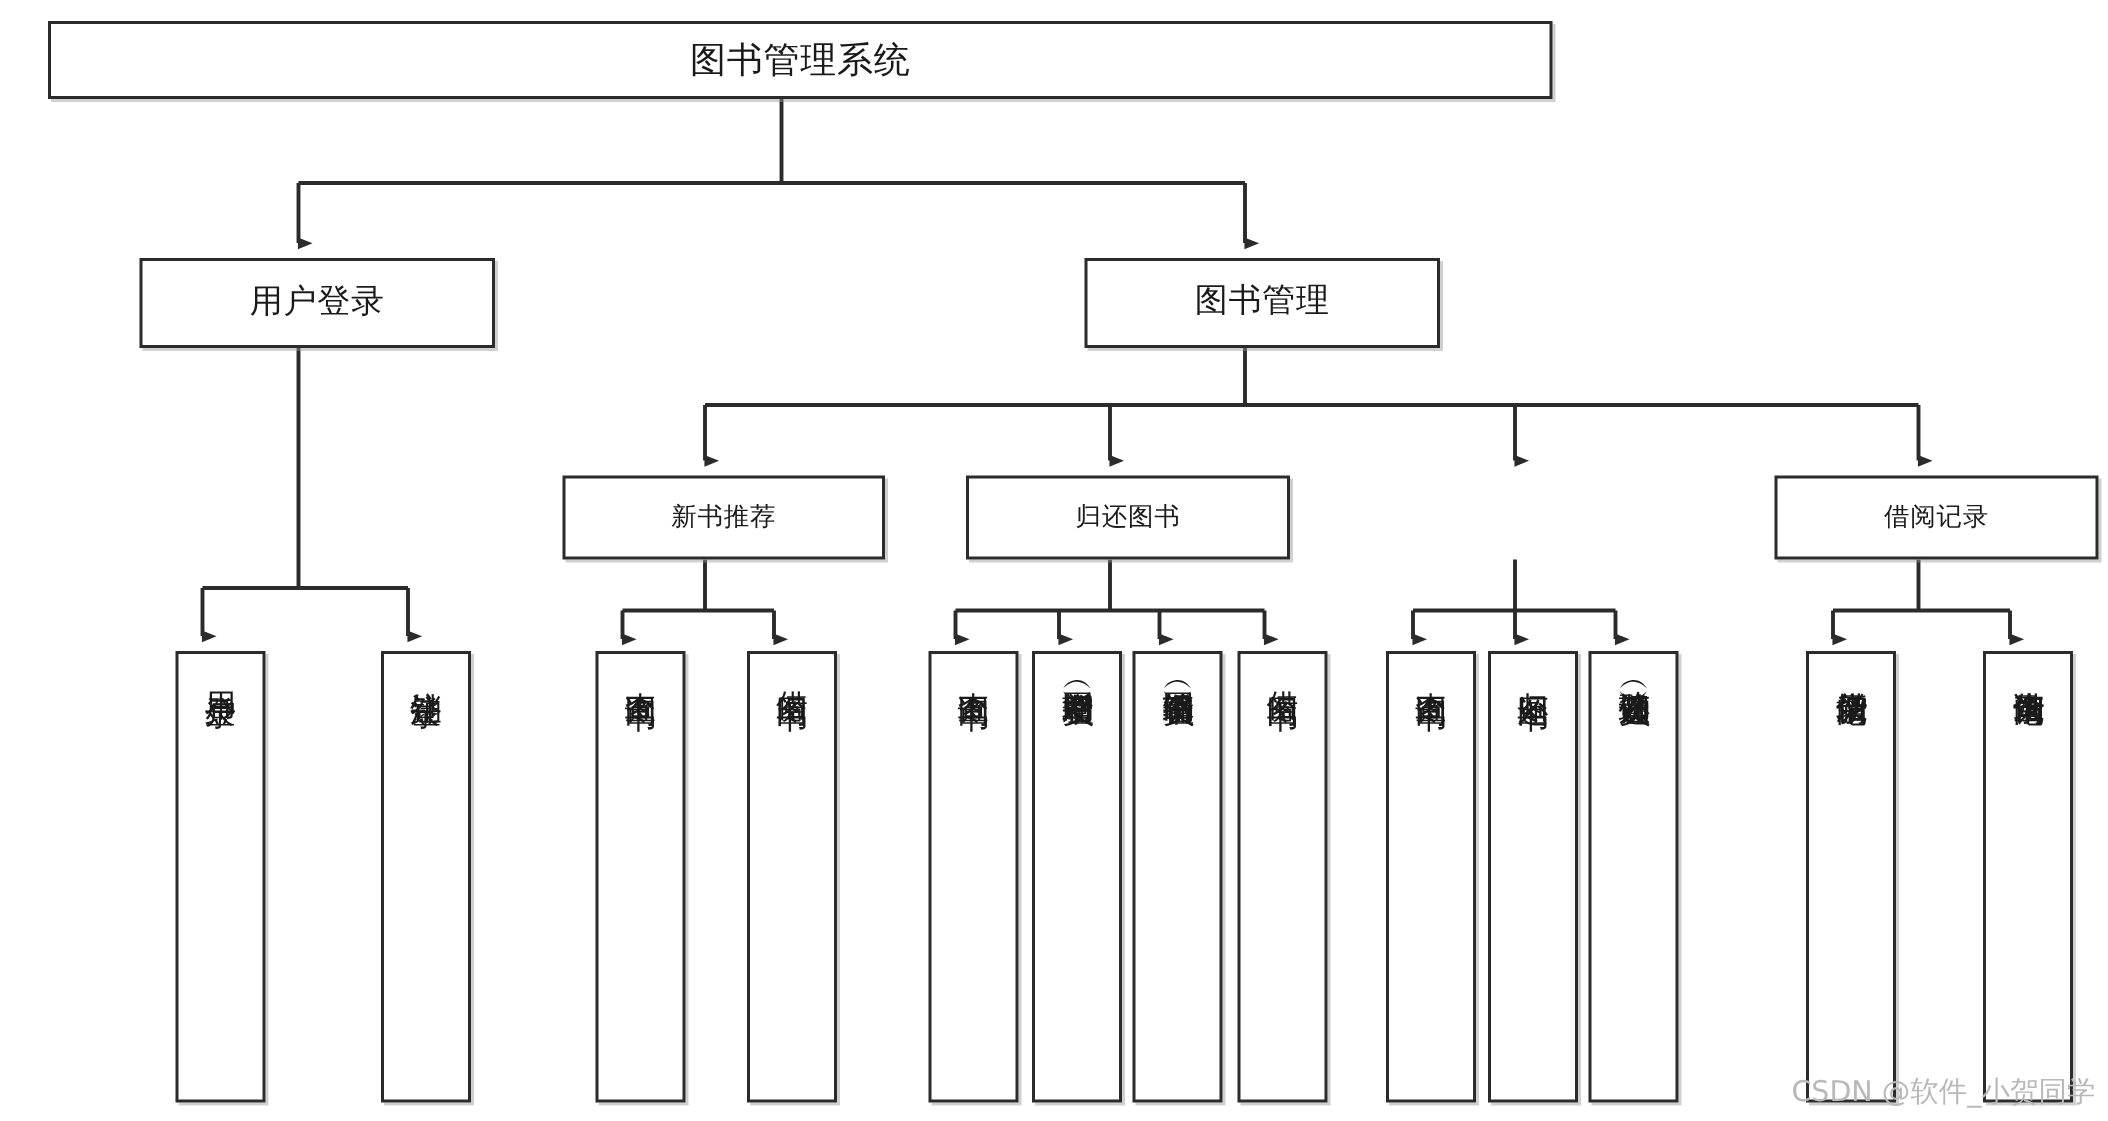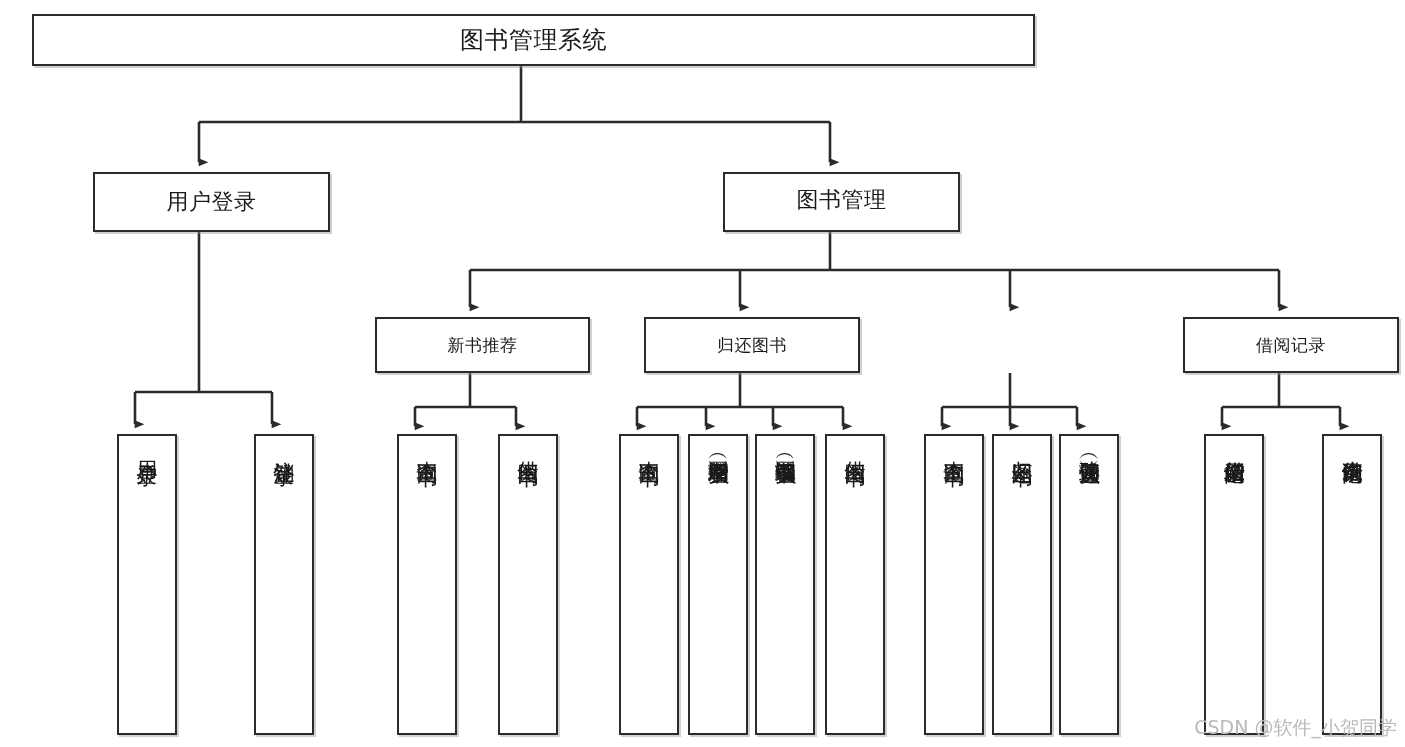--- a/index.html
+++ b/index.html
@@ -136,21 +136,21 @@
   <div class="node level2" style="left:711px; top:172px; width:237px; height:60px;font-family:Liberation Mono, monospace;">
     <span class="label">图书管理</span>
   </div>
 
   <div class="node level3" style="left:363px; top:317px; width:215px; height:56px;">
     <span class="label">新书推荐</span>
   </div>
   <div class="node level3" style="left:632px; top:317px; width:216px; height:56px;">
     <span class="label">归还图书</span>
   </div>
-  <div class="node level3" style="left:1171px; top:317px; width:216px; height:56px;">
+  <div class="node level3" style="left:1171px; top:317px; width:216px; height:56px;font-family:Liberation Serif, serif;">
     <span class="label">借阅记录</span>
   </div>
 
   <div class="node leaf" style="left:105px; top:434px; width:60px; height:301px;">
     <span class="label">用户登录</span>
   </div>
   <div class="node leaf" style="left:242px; top:434px; width:60px; height:301px;">
     <span class="label">注销登录</span>
   </div>
 

